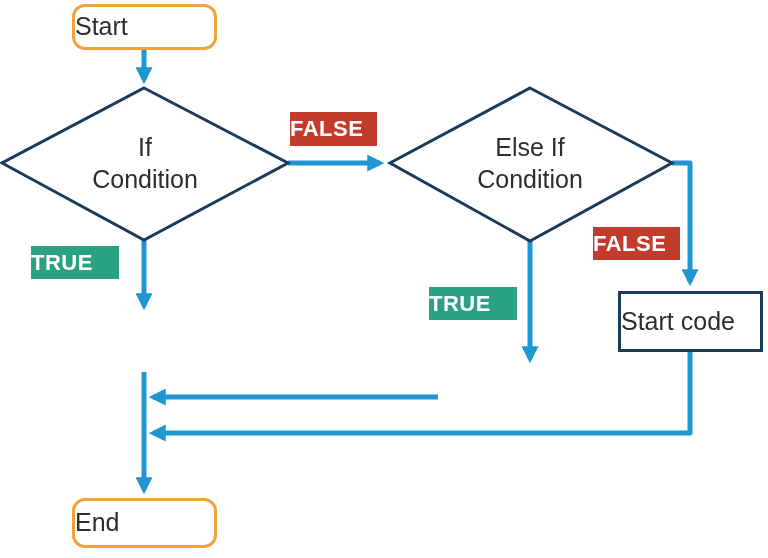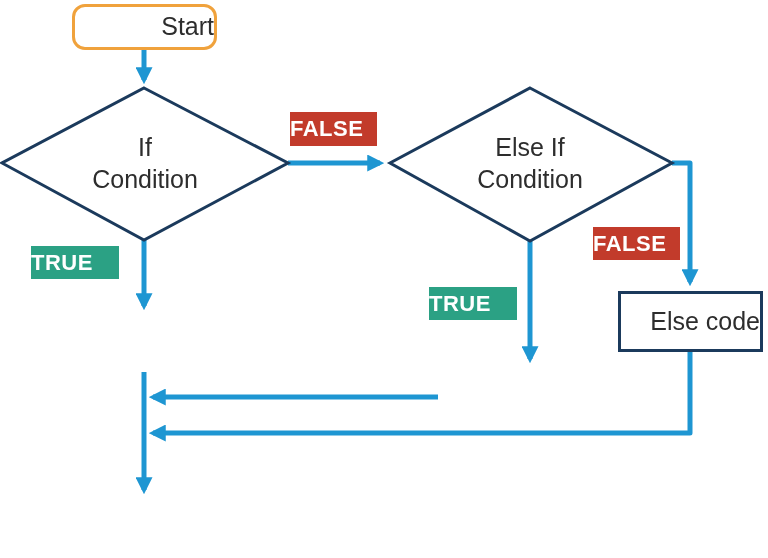--- a/index.html
+++ b/index.html
@@ -10,21 +10,21 @@
     font-family:"Liberation Sans", sans-serif;
     color:var(--text,#2d2d2d);
     overflow:hidden;
   }
   .wires{position:absolute;left:0;top:0;width:768px;height:558px;}
   .edge{stroke:var(--arrow,#1e96d2);stroke-width:5;fill:none;stroke-linejoin:round;stroke-linecap:butt;}
   .diamond{stroke:var(--shape-border,#1b3a5c);stroke-width:3;fill:#ffffff;}
   .ah-fill{fill:var(--arrow,#1e96d2);}
 
   .node{
-    position:absolute;display:flex;align-items:center;justify-content:flex-end;
+    position:absolute;display:flex;align-items:center;justify-content:flex-start;
     box-sizing:border-box;background:#ffffff;
     font-size:25px;line-height:1.25;text-align:center;white-space:pre-line;
   }
   .terminal{border:3px solid var(--terminal-border,#f0a23c);border-radius:13px;}
   .process{border:3px solid var(--shape-border,#1b3a5c);}
   .diamond-label{position:absolute;display:flex;align-items:center;justify-content:center;
     font-size:25px;line-height:1.3;text-align:center;white-space:pre-line;}
 
   .badge{
     position:absolute;display:flex;align-items:center;
@@ -81,23 +81,26 @@
   </div>
 
   <div id="lbl-elseif" class="diamond-label">
     <span>Else If
 Condition</span>
   </div>
 
 
 
   <div id="n-elsecode" class="node process">
-    <span>Else code</span>
+    <span>Start code</span>
   </div>
 
+  <div id="n-end" class="node terminal">
+    <span>End</span>
+  </div>
 
   <div id="b-false-top" class="badge badge-false">
     <span>FALSE</span>
   </div>
   <div id="b-true-left" class="badge badge-true">
     <span>TRUE</span>
   </div>
   <div id="b-true-mid" class="badge badge-true">
     <span>TRUE</span>
   </div>

